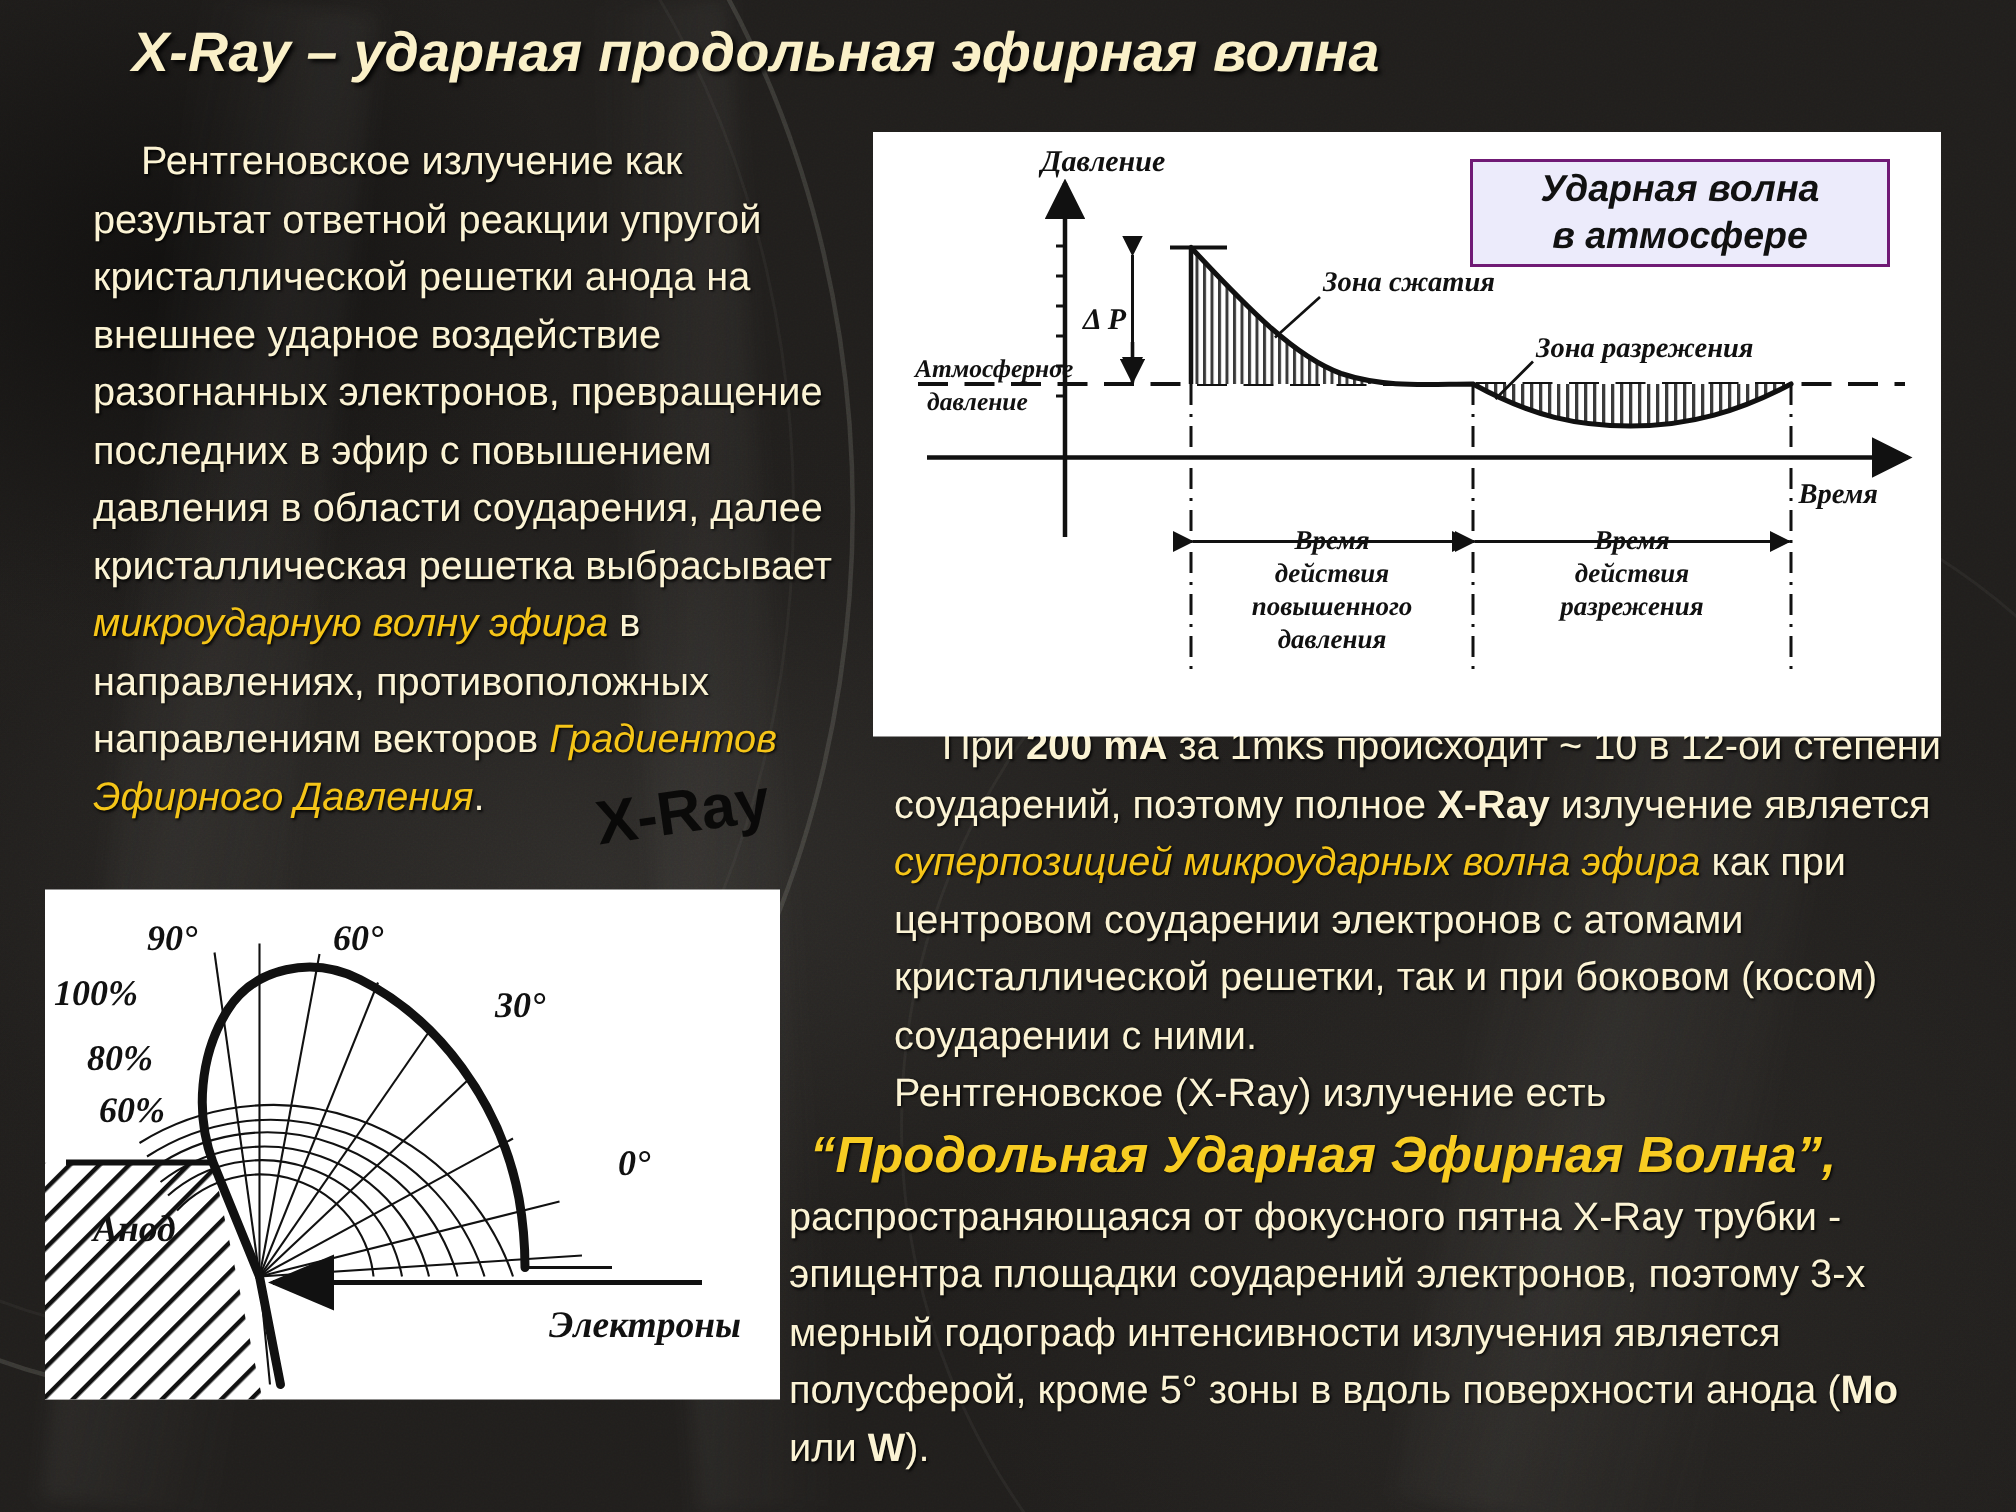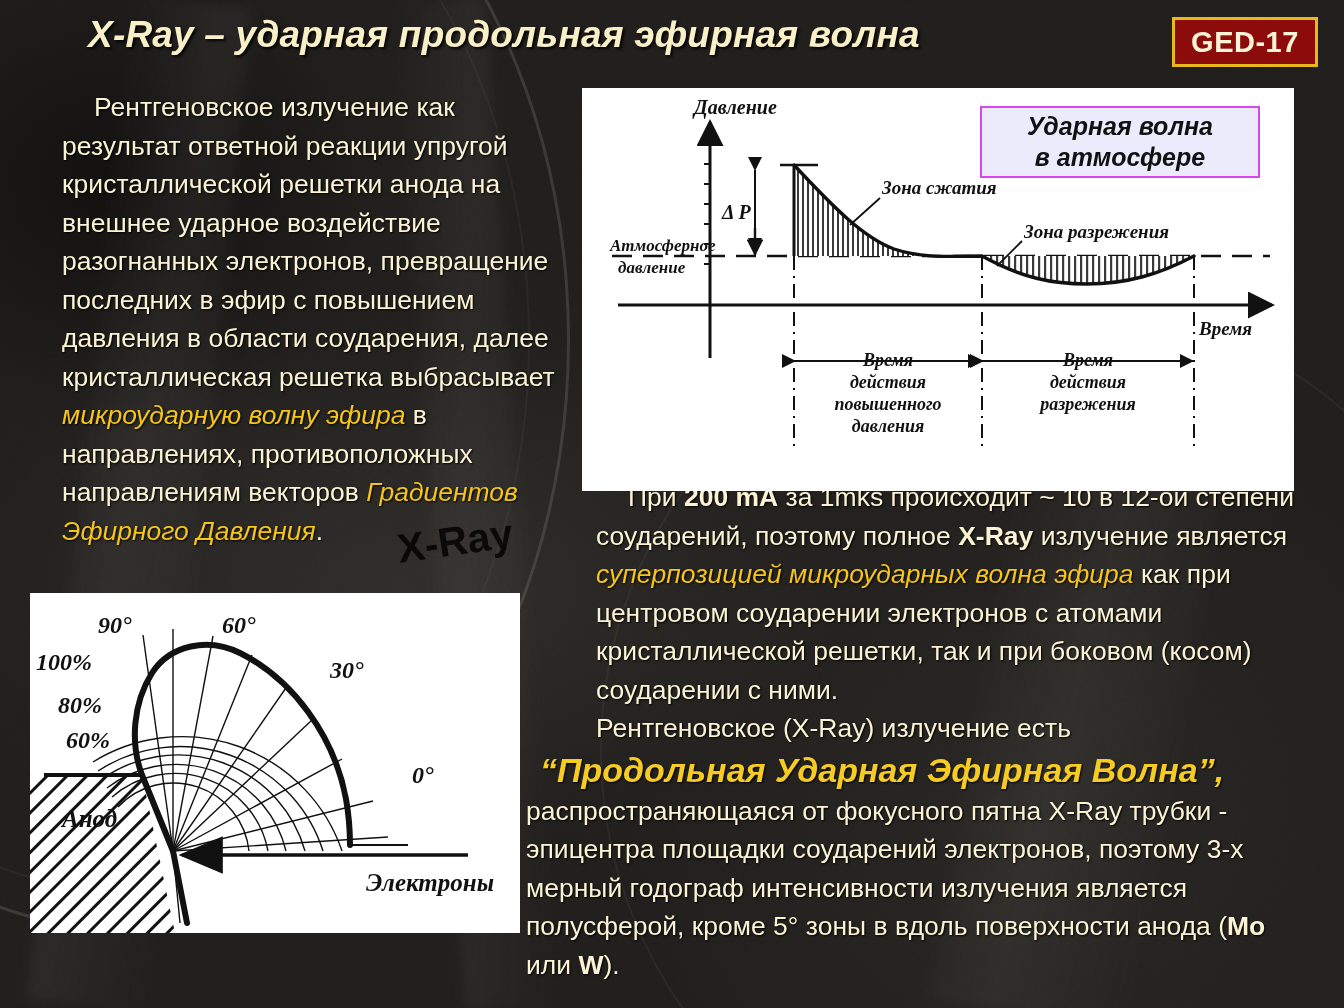--- a/index.html
+++ b/index.html
@@ -129,21 +129,21 @@
   }
   #chart-panel { left: 582px; top: 88px;  width: 712px; height: 403px; }
   #polar-panel { left: 30px;  top: 593px; width: 490px; height: 340px; }
 
   
   #callout {
     position: absolute;
     left: 398px; top: 18px;
     width: 280px; height: 72px;
     background: #ECEBFB;
-    border: 2px solid #d946ef;
+    border: 2px solid #701a75;
     display: flex;
     flex-direction: column;
     align-items: center;
     justify-content: center;
     color: #111;
     font-size: 25px;
     font-style: italic;
     font-weight: bold;
     line-height: 31px;
     text-align: center;
@@ -171,21 +171,20 @@
   <div class="streak s3"></div>
 
   <svg id="grain" width="1344" height="1008">
     <filter id="nz">
         <feTurbulence type="fractalNoise" baseFrequency="0.82" numOctaves="4" stitchTiles="stitch"></feTurbulence>
       </filter>
     <rect width="1344" height="1008" filter="url(#nz)" opacity="0.40"></rect>
   </svg>
 
   <div id="title">X-Ray – ударная продольная эфирная волна</div>
-  <div id="ged-badge">GED-17</div>
 
   <div id="watermark">X-Ray</div>
 
   <div class="bodytext" id="left-text">
     <span class="indent">
       <span>Рентгеновское излучение как результат ответной реакции упругой кристаллической решетки анода на внешнее ударное воздействие разогнанных электронов, превращение последних в эфир с повышением давления в области соударения, далее кристаллическая решетка выбрасывает </span><span class="accent">микроударную волну эфира</span><span> в направлениях, противоположных направлениям векторов </span><span class="accent">Градиентов Эфирного Давления</span><span>.</span>
     </span>
   </div>
 
   <div class="bodytext" id="right-text-1">

